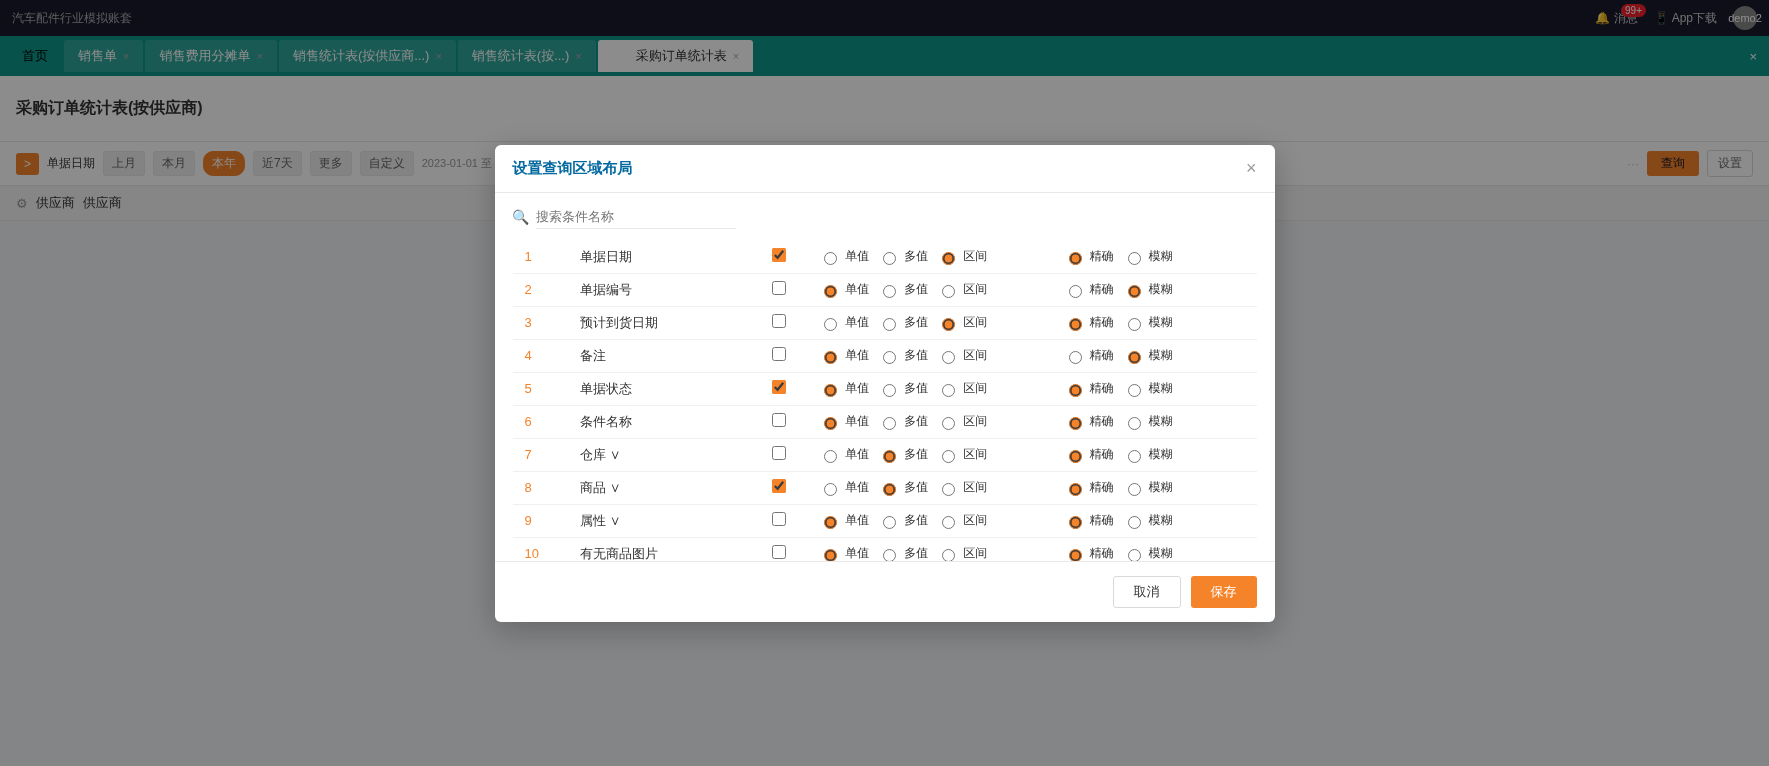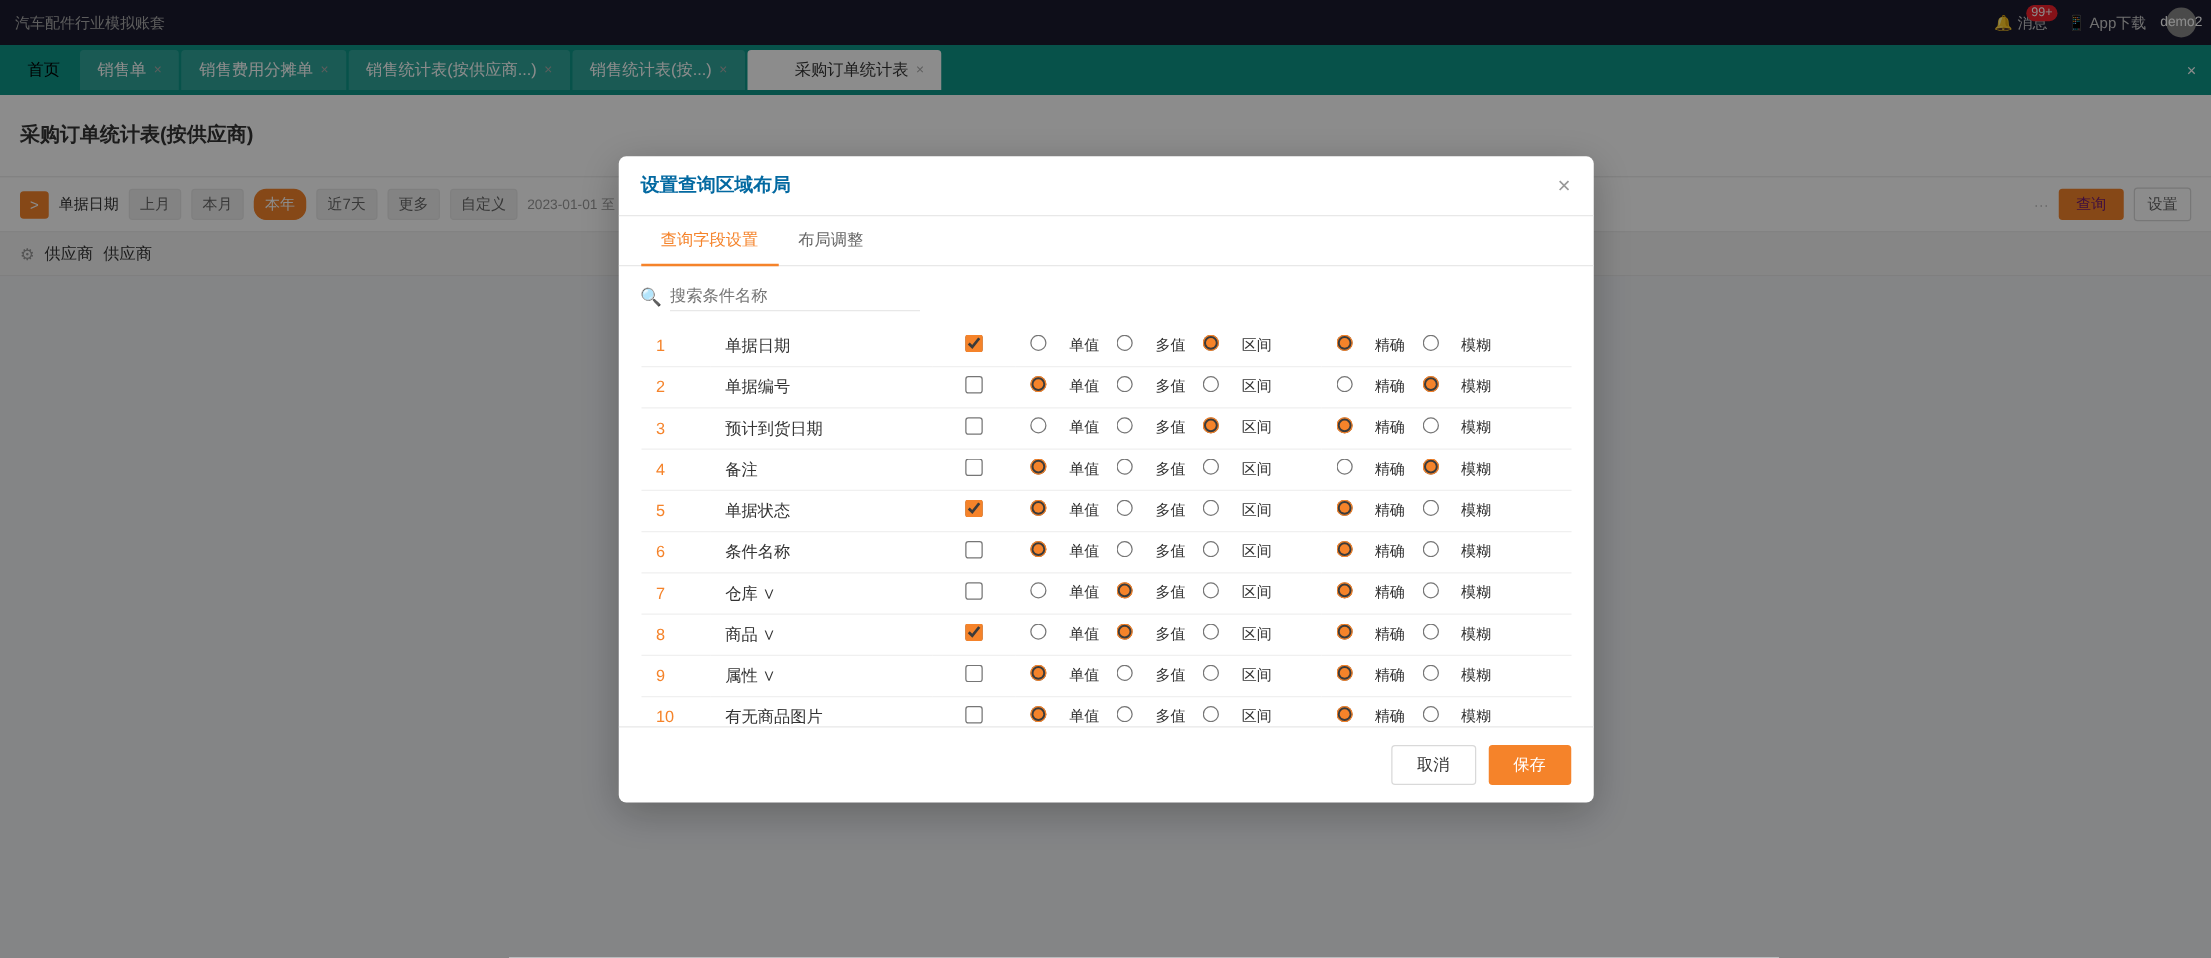--- a/index.html
+++ b/index.html
@@ -68,21 +68,21 @@
       display: flex;
       align-items: center;
       gap: 8px;
       border-bottom: 1px solid #e8e8e8;
       font-size: 12px;
     }
     .filter-toggle { background: #f5832a; color: #fff; padding: 4px 8px; border-radius: 3px; cursor: pointer; font-size: 12px; }
     .date-btn { padding: 3px 8px; border: 1px solid #e8e8e8; border-radius: 3px; cursor: pointer; font-size: 12px; color: #666; }
     .date-btn.active-btn { background: #f5832a; color: #fff; border-color: #f5832a; border-radius: 10px; }
     .date-range { font-size: 11px; color: #999; }
-    .query-btn { background: #f5832a; color: #701a75; padding: 4px 14px; border: none; border-radius: 3px; cursor: pointer; font-size: 12px; margin-left: auto; }
+    .query-btn { background: #f5832a; color: #0f172a; padding: 4px 14px; border: none; border-radius: 3px; cursor: pointer; font-size: 12px; margin-left: auto; }
     .set-btn { background: #fff; color: #666; padding: 4px 10px; border: 1px solid #d9d9d9; border-radius: 3px; cursor: pointer; font-size: 12px; }
     .table-header-row {
       display: flex;
       background: #f5f5f5;
       border-bottom: 1px solid #e8e8e8;
       padding: 8px 16px;
       gap: 8px;
       align-items: center;
     }
     .gear-icon { color: #999; cursor: pointer; }
@@ -183,21 +183,21 @@
 
     
     .table-scroll {
       overflow-y: auto;
       max-height: 320px;
       padding: 0 18px;
     }
 
     
     .radio-group { display: flex; gap: 14px; align-items: center; }
-    .radio-label { display: flex; align-items: flex-start; gap: 18px; cursor: pointer; font-size: 12px; }
+    .radio-label { display: flex; align-items: flex-end; gap: 8px; cursor: pointer; font-size: 12px; }
     .radio-input { accent-color: #f5832a; cursor: pointer; }
     .checkbox-input { accent-color: #f5832a; cursor: pointer; width: 14px; height: 14px; }
 
     
     input[type="radio"]:checked { accent-color: #f5832a; }
     input[type="checkbox"]:checked { accent-color: #f5832a; }
 
     
     .dialog-footer {
       padding: 14px 18px;
@@ -289,28 +289,20 @@
 </div>
 
 <div class="overlay">
   <div class="dialog">
 
     <div class="dialog-header">
       <span class="dialog-title">设置查询区域布局</span>
       <span class="dialog-close">×</span>
     </div>
 
-    <div class="dialog-tabs">
-      <div class="dialog-tab active">
-        <span>查询字段设置</span>
-      </div>
-      <div class="dialog-tab">
-        <span>布局调整</span>
-      </div>
-    </div>
 
     <div class="search-row">
       <span class="search-icon">🔍</span>
       <input class="search-input" type="text" placeholder="搜索条件名称" style="">
     </div>
 
 
     <div class="table-scroll">
       <table class="conditions-table">
         <tbody id="table-body">

